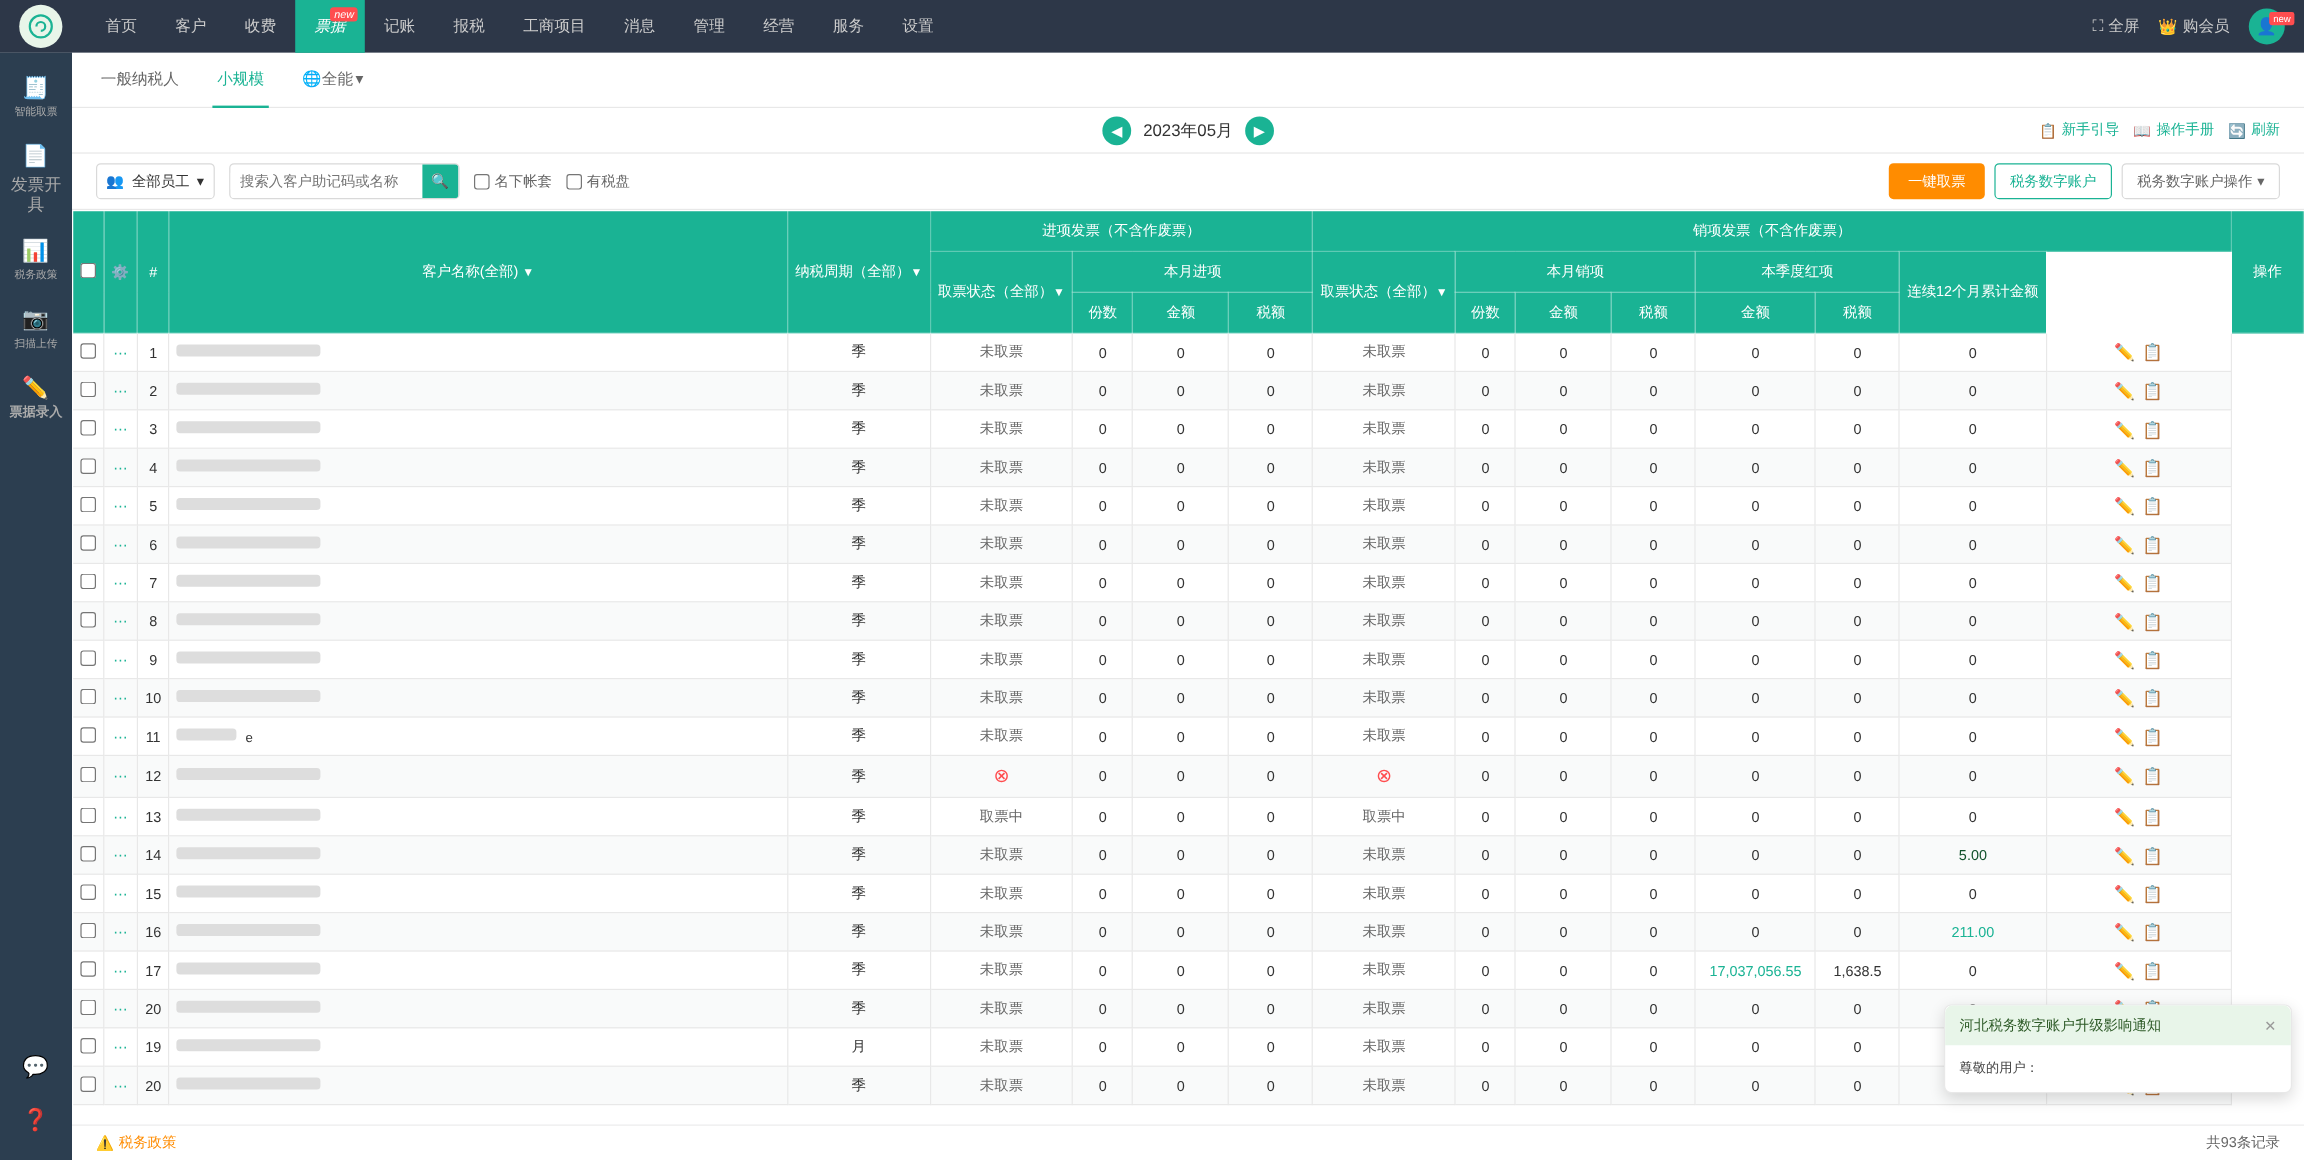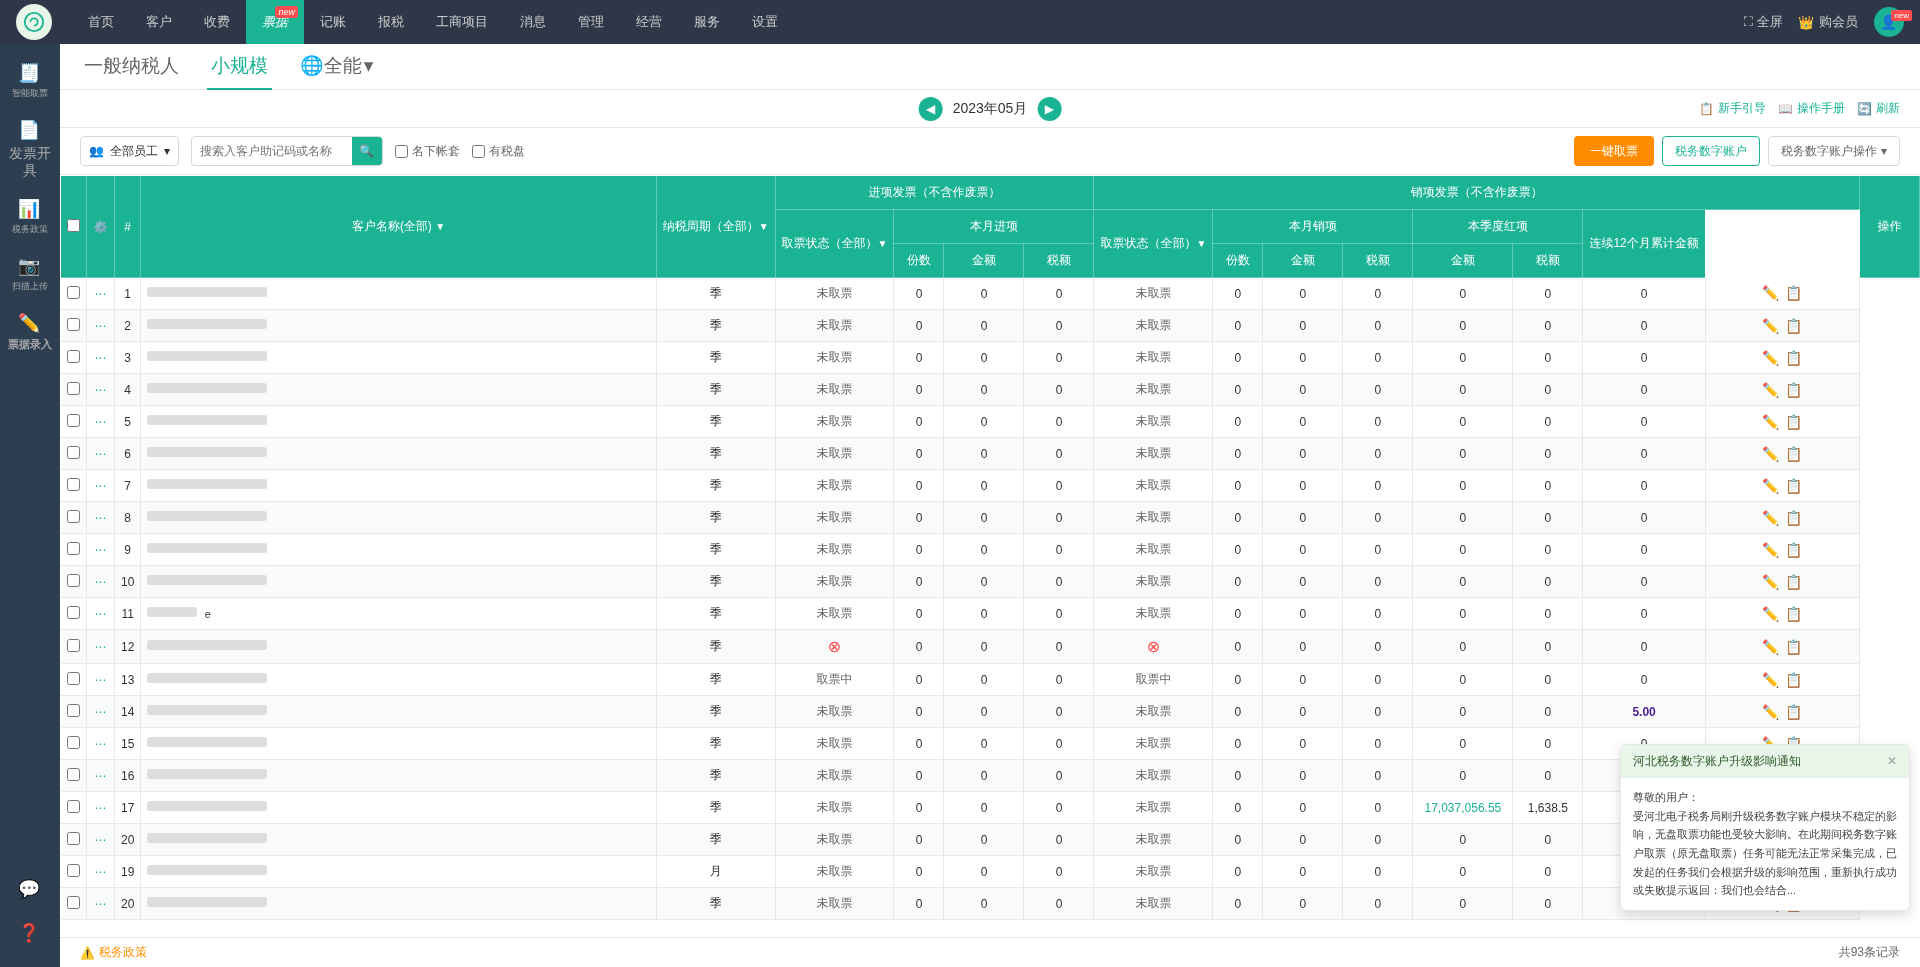--- a/index.html
+++ b/index.html
@@ -23,21 +23,21 @@
     .sidebar-item { width: 54px; display: flex; flex-direction: column; align-items: center; padding: 8px 4px; cursor: pointer; color: #aaa; font-size: 10px; border-radius: 4px; gap: 4px; }
     .sidebar-icon { font-size: 18px; }
     .sidebar-bottom { margin-top: auto; padding-bottom: 16px; display: flex; flex-direction: column; align-items: center; gap: 8px; }
     .sidebar-bottom-icon { width: 36px; height: 36px; display: flex; align-items: center; justify-content: center; color: #aaa; cursor: pointer; font-size: 18px; }
 
     
     .main { flex: 1; background: #f0f2f5; overflow: hidden; display: flex; flex-direction: column; }
 
     
     .sub-nav { background: #fff; padding: 0 20px; display: flex; align-items: center; gap: 24px; border-bottom: 1px solid #e8e8e8; height: 46px; }
-    .sub-nav-item { height: 46px; display: flex; align-items: center; cursor: pointer; color: #666; font-size: 19px; border-bottom: 2px solid transparent; padding: 0 4px; }
+    .sub-nav-item { height: 46px; display: flex; align-items: center; cursor: pointer; color: #666; font-size: 13px; border-bottom: 2px solid transparent; padding: 0 4px; }
     .sub-nav-item.active { color: #1ab394; border-bottom: 2px solid #1ab394; font-weight: 500; }
     .month-display { font-size: 14px; font-weight: 500; color: #333; }
     .nav-arrow { width: 24px; height: 24px; background: #1ab394; border-radius: 50%; display: flex; align-items: center; justify-content: center; color: #fff; cursor: pointer; font-size: 12px; }
     .toolbar-right { margin-left: auto; display: flex; align-items: center; gap: 12px; }
     .toolbar-link { color: #1ab394; cursor: pointer; font-size: 12px; display: flex; align-items: center; gap: 4px; }
 
     
     .filter-bar { background: #fff; padding: 8px 20px; display: flex; align-items: center; gap: 12px; border-bottom: 1px solid #e8e8e8; }
     .filter-select { height: 30px; border: 1px solid #d9d9d9; border-radius: 4px; padding: 0 8px; font-size: 12px; display: flex; align-items: center; gap: 6px; cursor: pointer; background: #fff; min-width: 90px; }
     .search-input-wrapper { display: flex; align-items: center; border: 1px solid #d9d9d9; border-radius: 4px; height: 30px; overflow: hidden; }
@@ -663,21 +663,21 @@
     <td>0</td>
     <td>0</td>
     <td>
       <span style="color:#666;">未取票</span>
     </td>
     <td>0</td>
     <td>0</td>
     <td>0</td>
     <td style="">0</td>
     <td>0</td>
-    <td style="color:#4c1d95;font-weight:bold;">5.00</td>
+    <td style="color:#14532d;">5.00</td>
     <td>
       <div class="action-icons">
         <span class="action-icon">✏️</span>
         <span class="action-icon-gray">📋</span>
       </div>
     </td>
   </tr>
             <tr>
     <td><input type="checkbox" style=""></td>
     <td><span style="color:#1ab394;cursor:pointer;">⋯</span></td>
@@ -867,21 +867,20 @@
           </tbody>
       </table>
 
       <div class="notification-popup" style="position:absolute;bottom:26px;right:10px;width:290px;">
         <div class="notification-header">
           <span>河北税务数字账户升级影响通知</span>
           <span class="notification-close">✕</span>
         </div>
         <div class="notification-body">
           <div style="font-size:11px;line-height:1.7;color:#444;">尊敬的用户：</div>
-          <div style="font-size:11px;line-height:1.7;color:#444;">受河北电子税务局刚升级税务数字账户模块不稳定的影响，无盘取票功能也受较大影响。在此期间税务数字账户取票（原无盘取票）任务可能无法正常采集完成，已发起的任务我们会根据升级的影响范围，重新执行成功或失败提示返回：我们也会结合...</div>
         </div>
       </div>
     </div>
 
     <div class="table-footer">
       <div class="tax-policy">
         <span>⚠️</span>
         <span>税务政策</span>
       </div>
       <span>共93条记录</span>

